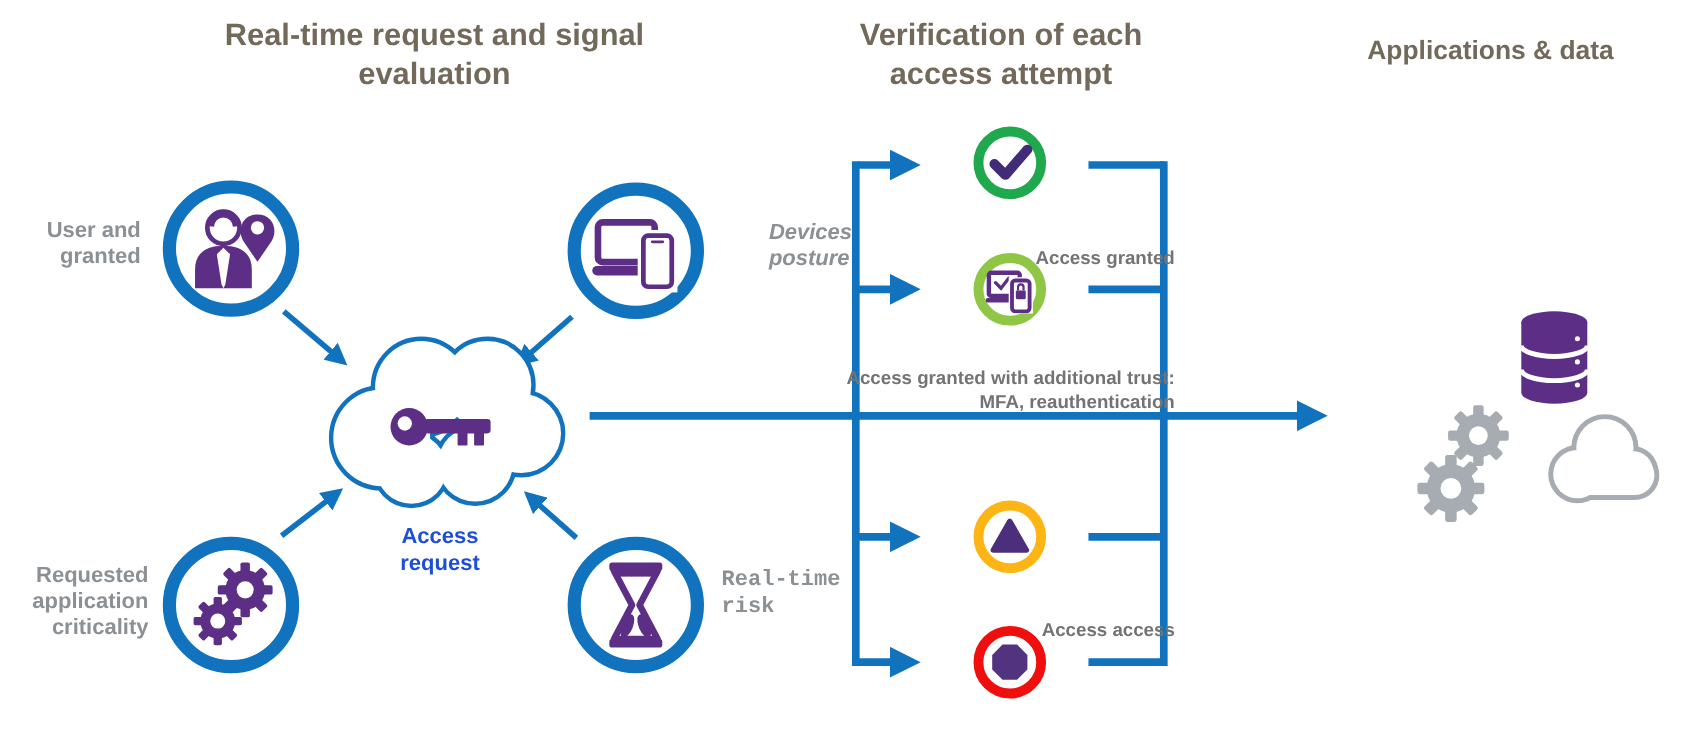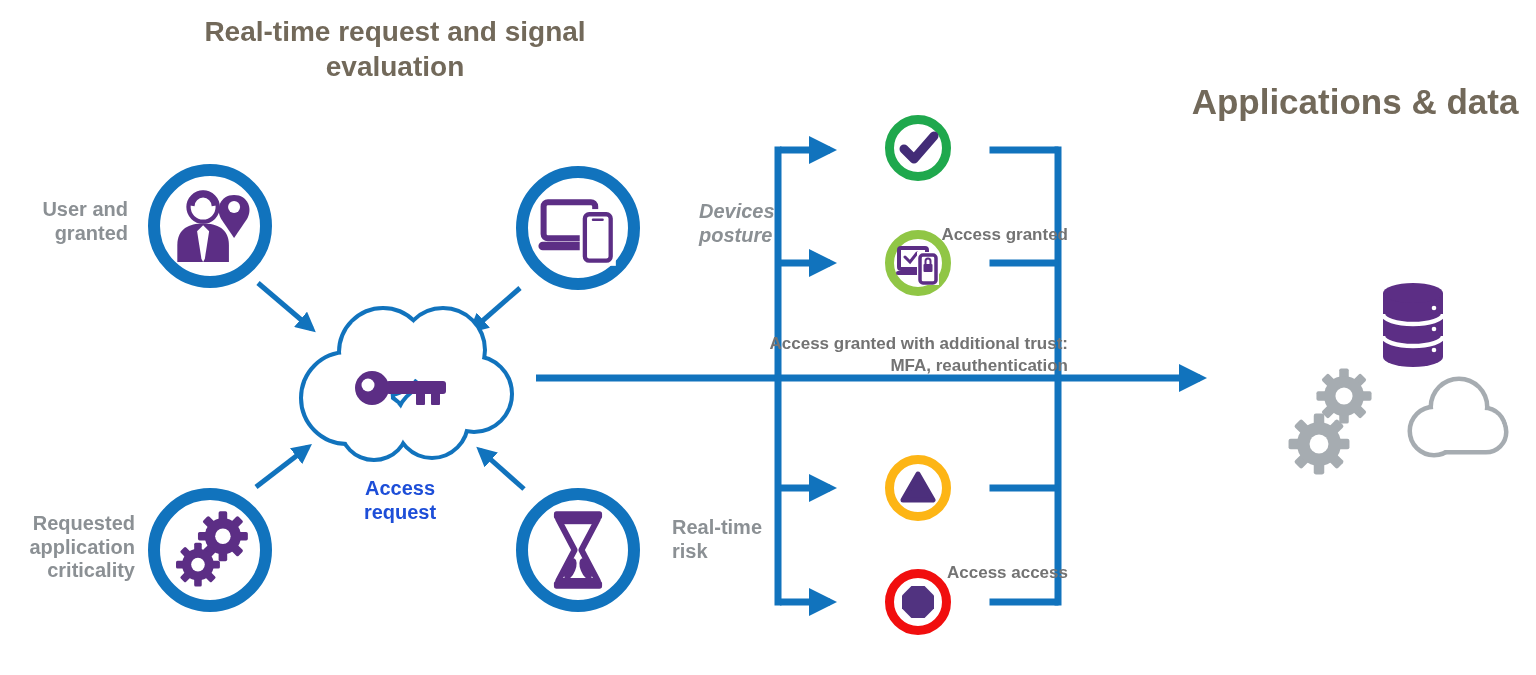--- a/index.html
+++ b/index.html
@@ -3,21 +3,21 @@
 <meta charset="utf-8">
 <style>
   html,body{margin:0;padding:0;background:#ffffff;}
   #canvas{
     position:relative;width:1536px;height:675px;background:#ffffff;overflow:hidden;
     font-family:"Liberation Sans",sans-serif;font-weight:700;
   }
   .abs{position:absolute;}
   svg{display:block;}
   .title{color:#72695A;font-size:28px;line-height:1.25;text-align:center;}
-  .title.apps{font-size:35px;margin-top:48px;}
+  .title.apps{font-size:24px;}
   .sig-label{color:#8B9094;font-size:20px;line-height:1.18;}
   .ra{text-align:right;}
   .hub-label{color:#1d4ed8;font-size:20px;line-height:1.18;text-align:center;}
   .out-label{color:#737373;font-size:17px;line-height:1.3;text-align:right;margin-top:30px;}
   .blue-circle{
     position:absolute;width:100px;height:100px;border:12px solid #1173BD;border-radius:50%;
     background:#fff;display:flex;align-items:center;justify-content:center;
   }
   .ring{
     position:absolute;width:48px;height:48px;border:9px solid #ccc;border-radius:50%;
@@ -126,20 +126,21 @@
       <g fill="#ffffff">
         <circle cx="1434" cy="431" r="22"></circle>
           <circle cx="1459" cy="407" r="26"></circle>
         <circle cx="1484" cy="429" r="19"></circle>
           <rect x="1416" y="414" width="88" height="36" rx="18"></rect>
       </g>
     </g>
   </svg>
 
   <div class="abs title" style="left:170px;top:14px;width:450px;">Real-time request and signal evaluation</div>
+  <div class="abs title" style="left:745px;top:14px;width:330px;">Verification of each access attempt</div>
   <div class="abs title apps" style="left:1185px;top:32px;width:340px;">Applications &amp; data</div>
 
   <div class="blue-circle" style="left:148px;top:164px;">
     <svg width="86" height="86" viewBox="-50 -50 100 100">
       <path d="M28,-36 C12,-36 6,-20 13,-8 L28,14 L43,-8 C50,-20 44,-36 28,-36 Z" fill="#5C2E85"></path>
       <circle cx="28" cy="-22" r="7" fill="#ffffff"></circle>
       <path d="M-38,42 L-38,22 C-38,3 -24,-3 -8,-3 C8,-3 22,3 22,22 L22,42 Z" fill="#5C2E85"></path>
       <path d="M-8,-1 L-15,6 L-10,38 L-8,42 L-6,38 L-1,6 Z" fill="#ffffff"></path>
       <circle cx="-8" cy="-22" r="17" fill="#ffffff" stroke="#5C2E85" stroke-width="5"></circle>
       <path d="M-25,-24 a17,17 0 0,1 34,0 l-7,1 a10,10 0 0,0 -20,0 z" fill="#5C2E85"></path>
@@ -171,21 +172,21 @@
       <g fill="#5C2E85">
         <rect x="-28" y="-45" width="56" height="9" rx="3"></rect>
         <rect x="-28" y="36" width="56" height="9" rx="3"></rect>
         <rect x="-20" y="-36" width="40" height="6"></rect>
         <ellipse cx="-9" cy="22" rx="6" ry="13" transform="rotate(22 -9 22)"></ellipse>
         <ellipse cx="9" cy="22" rx="6" ry="13" transform="rotate(-22 9 22)"></ellipse>
       </g>
       <path d="M-23,-36 L23,-36 L4,0 L23,36 L-23,36 L-4,0 Z" fill="none" stroke="#5C2E85" stroke-width="7" stroke-linejoin="round"></path>
     </svg>
   </div>
-  <div class="abs sig-label" style="left:672px;top:516px;width:110px;">Real-time risk</div>
+  <div class="abs sig-label" style="left:656px;top:516px;width:110px;font-family:Liberation Mono, monospace;">Real-time risk</div>
 
   <div class="abs hub-label" style="left:340px;top:477px;width:120px;">Access request</div>
 
   <div class="ring" style="left: 885px; top: 115px; border-color: rgb(31, 168, 77);">
     <svg width="44" height="44" viewBox="-22 -22 44 44">
       <path d="M-14,1 L-4,11 L16,-12" fill="none" stroke="#432C77" stroke-width="9" stroke-linecap="round" stroke-linejoin="round"></path>
     </svg>
   </div>
   <div class="abs out-label" style="left:768px;top:194px;width:300px;">Access granted</div>
 

